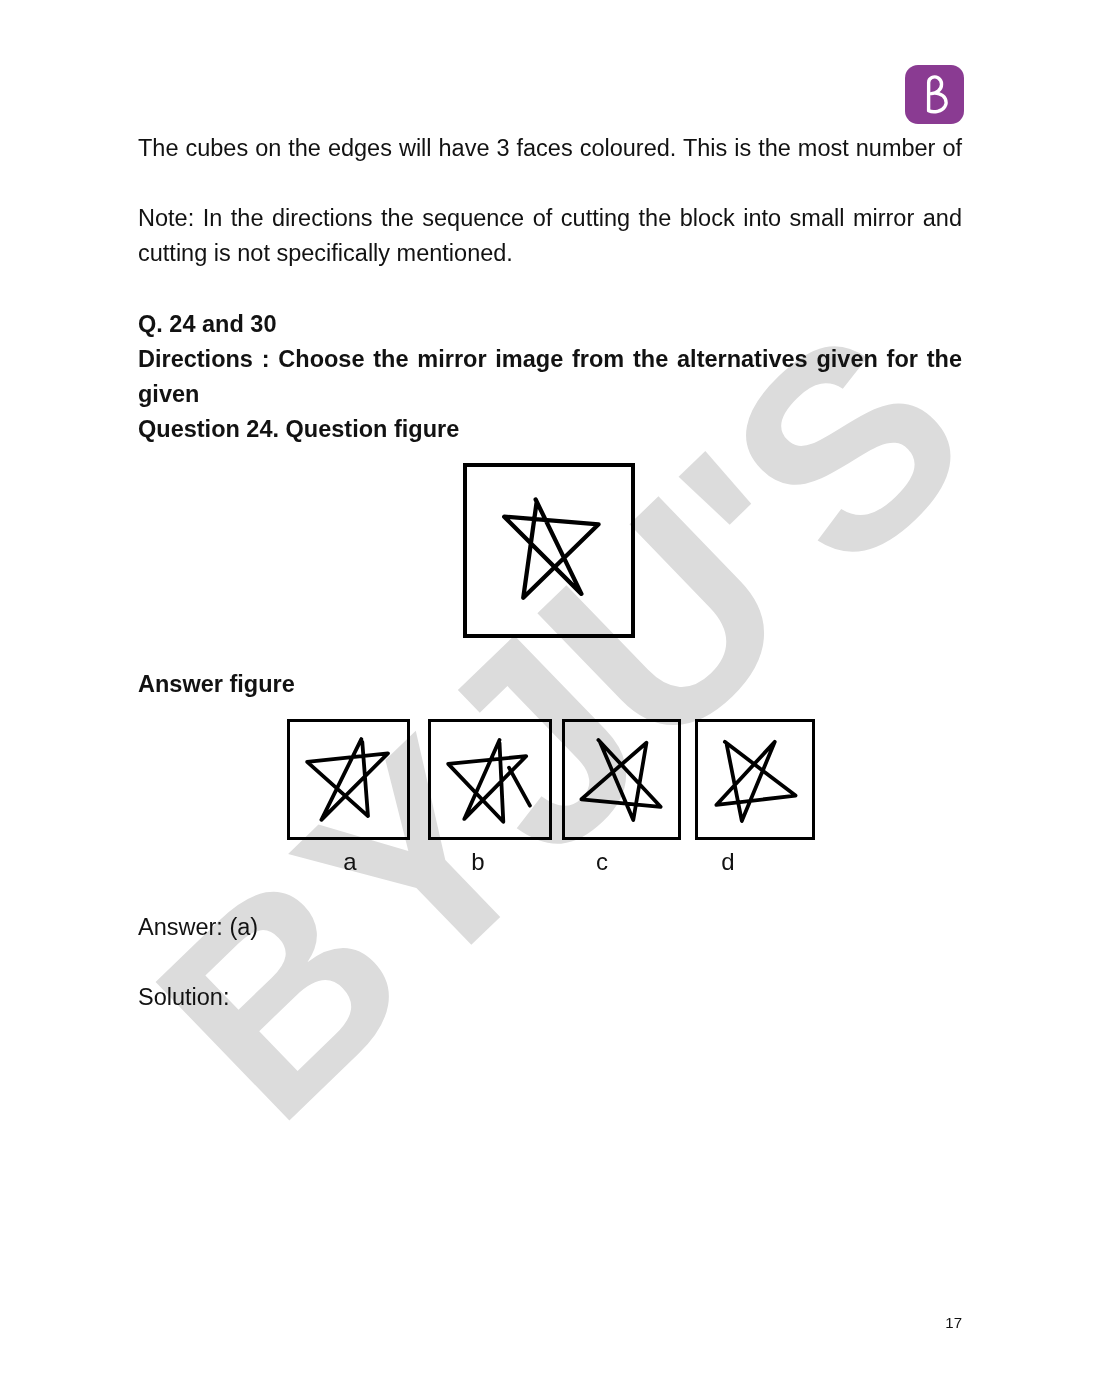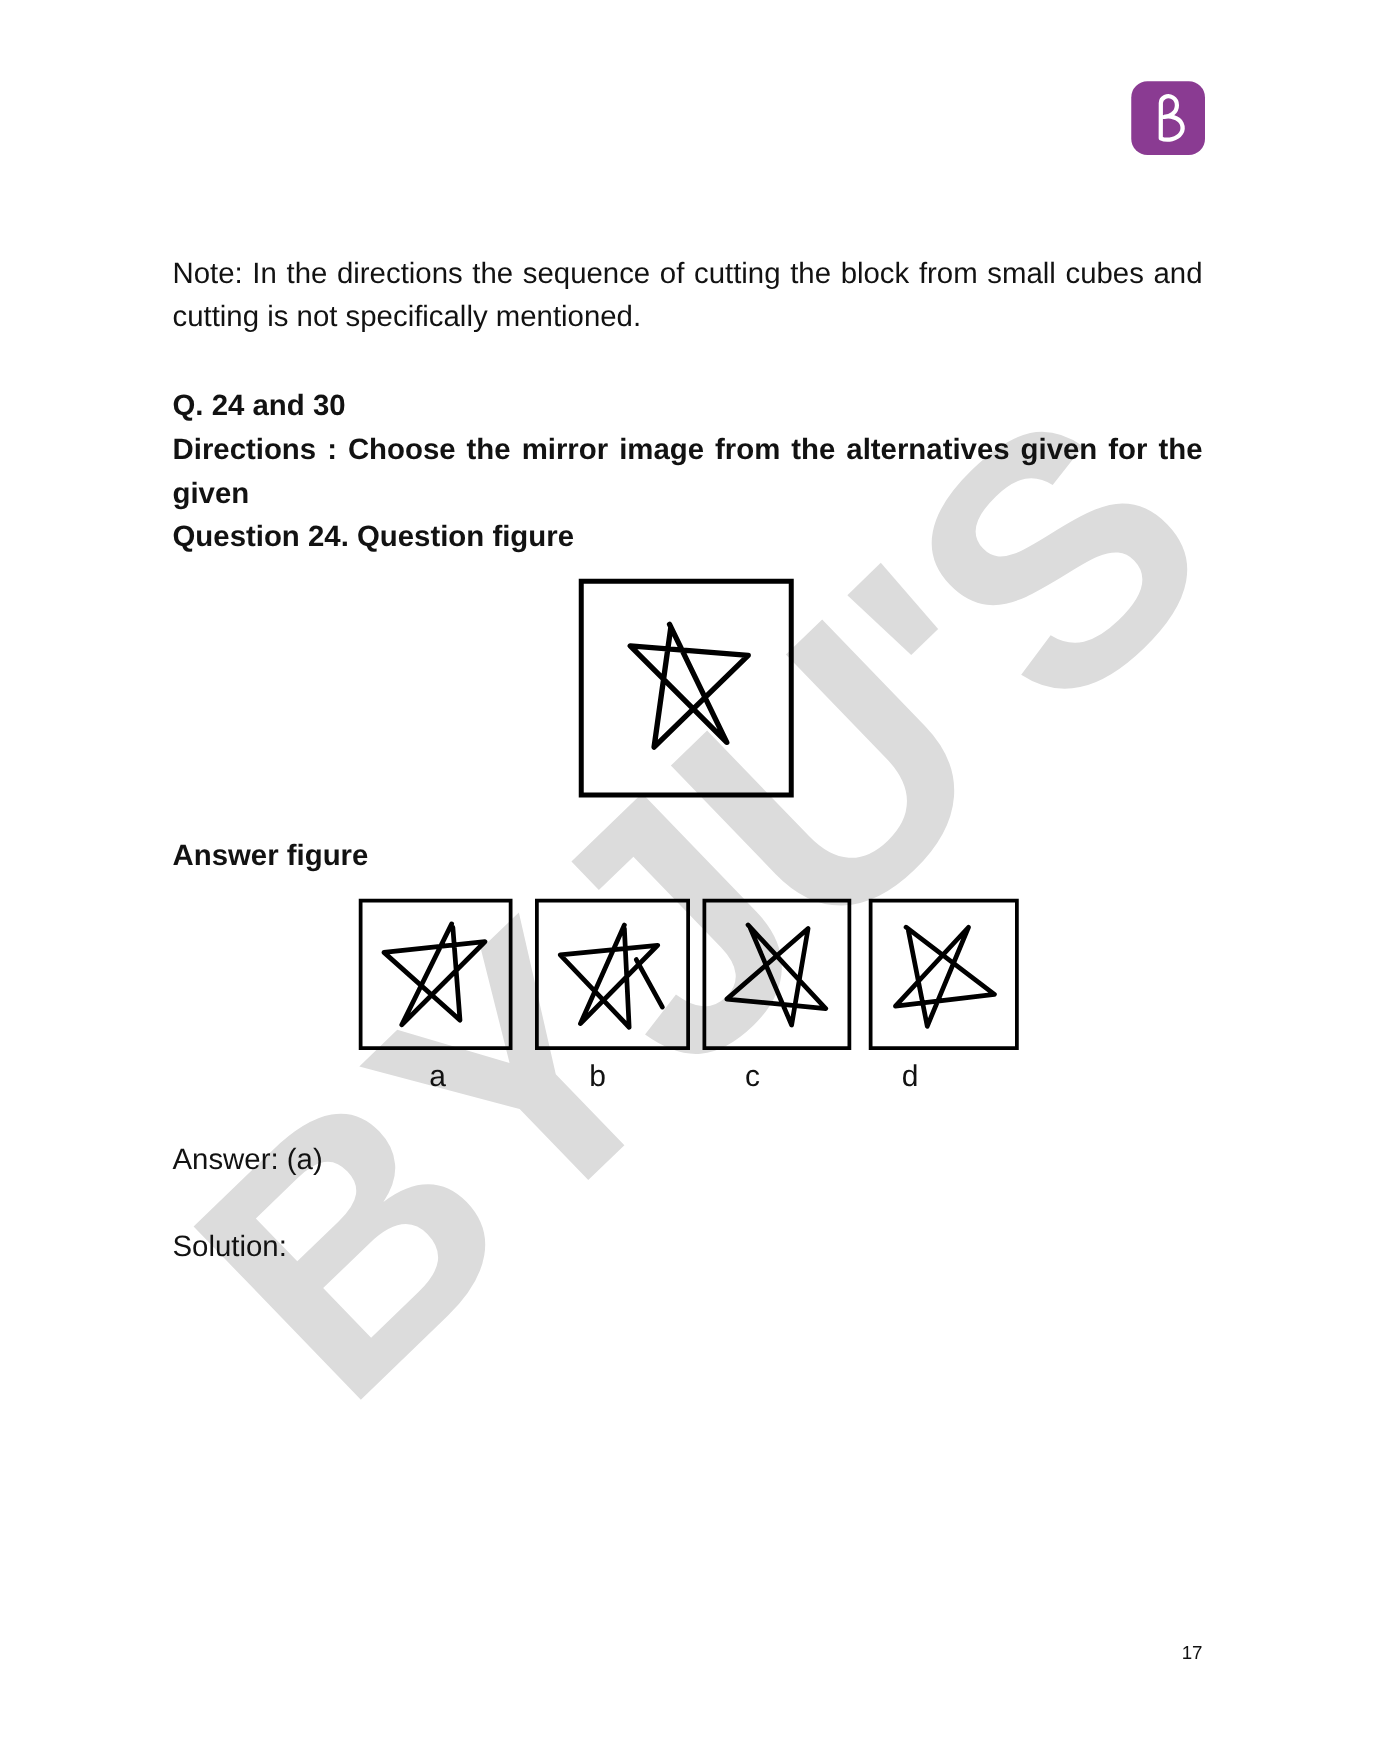--- a/index.html
+++ b/index.html
@@ -50,24 +50,25 @@
     <svg viewBox="0 0 59 59" aria-hidden="true">
       <g transform="rotate(-6 29 30)">
         <path d="M 22 45 L 25 17 C 25.5 12.5 31 10.5 35 13.5 C 39 16.5 38.5 23.5 33.5 26.5 C 31.5 27.8 28.5 28.3 26.5 28.3 C 31 27.6 38 29.8 39.8 34.8 C 41.8 40.8 37.5 45.8 31 46.6 C 27 47.1 23.8 46.1 22 45 Z" fill="none" stroke="#ffffff" stroke-width="3.4" stroke-linecap="round" stroke-linejoin="round"></path>
       </g>
     </svg>
   </div>
 
   <div class="content">
 
     <div class="tblock" style="top:131px">
+      <span class="line just">The cubes on the edges will have 3 faces coloured. This is the most number of</span>
     </div>
 
     <div class="tblock" style="top:201px">
-      <span class="line just">Note: In the directions the sequence of cutting the block from small cubes and</span>
+      <span class="line just">Note: In the directions the sequence of cutting the block into small mirror and</span>
       <span class="line">cutting is not specifically mentioned.</span>
     </div>
 
     <div class="tblock bold" style="top:307px">Q. 24 and 30</div>
 
     <div class="tblock bold" style="top:342px">
       <span class="line just">Directions : Choose the mirror image from the alternatives given for the given</span>
     </div>
 
     <div class="tblock bold" style="top:412px">Question 24. Question figure</div>

